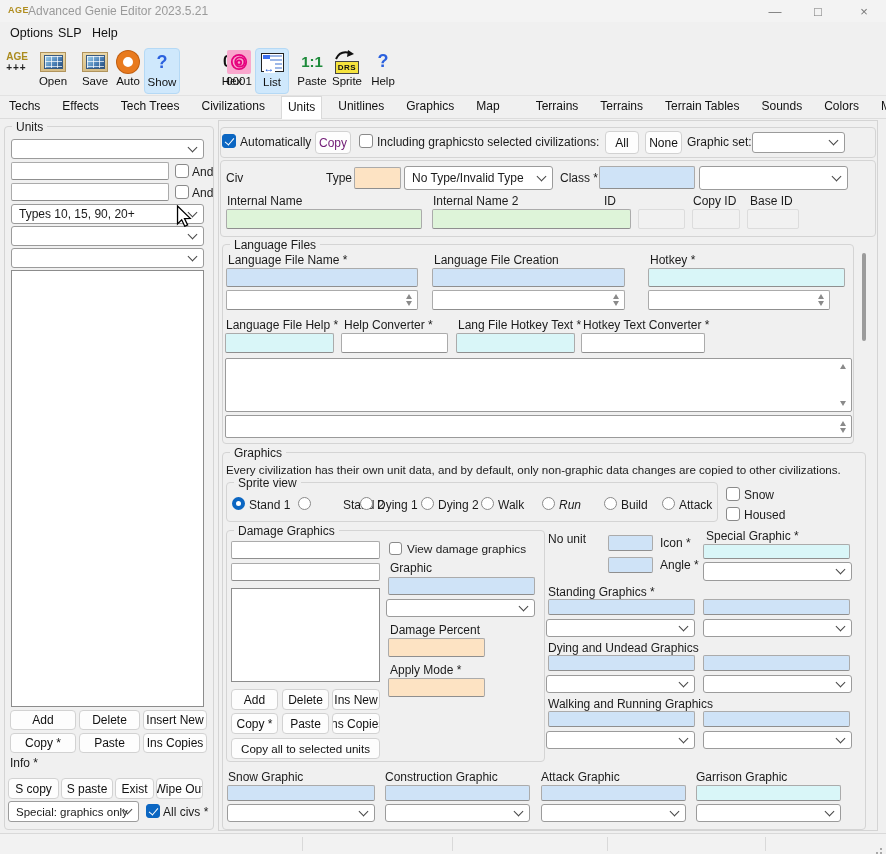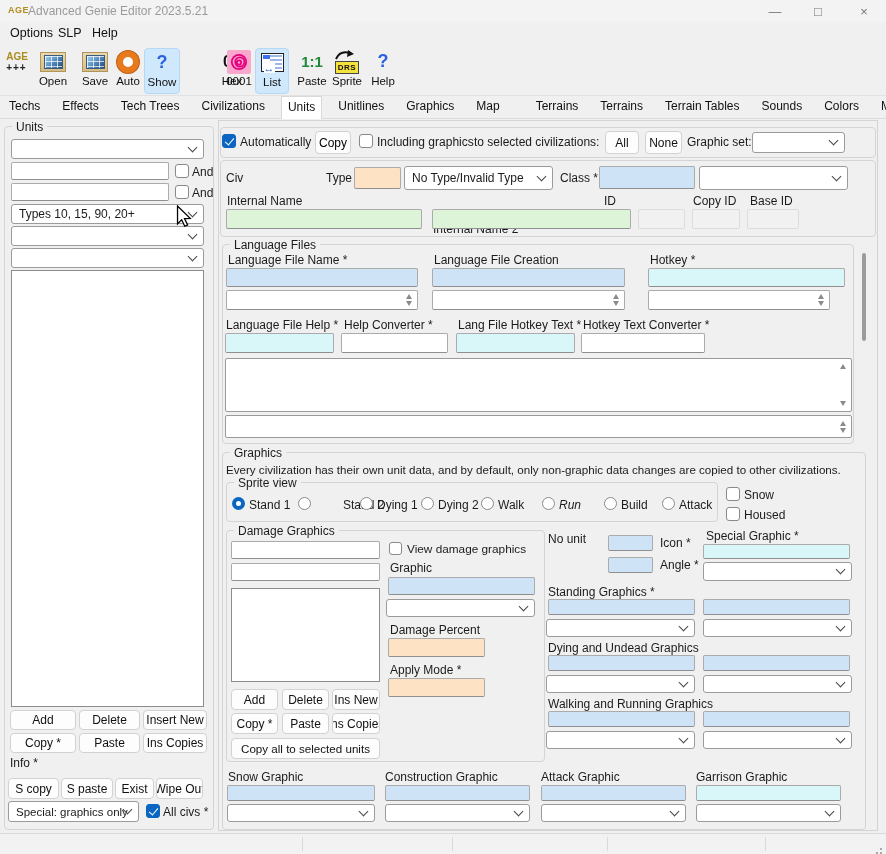--- a/index.html
+++ b/index.html
@@ -59,21 +59,21 @@
   .green { background:#def4d9; }
   .cyan { background:#d9f6f8; }
   .orange { background:#fde3c3; }
   .gray { background:#f1f1f1; border-color:#dcdcdc; }
   .combo { position:absolute; background:#fff; border:1px solid #9b9b9b; border-radius:3px; }
   .chev { position:absolute; right:7px; top:50%; width:7px; height:7px; margin-top:-5.5px;
           border-right:1.5px solid #464646; border-bottom:1.5px solid #464646; transform:rotate(45deg); }
   .combo .val { position:absolute; left:7px; top:50%; transform:translateY(-50%); font-size:12px; white-space:nowrap; }
   .btn { position:absolute; display:flex; align-items:center; justify-content:center; background:#fdfdfd;
          border:1px solid #d2d2d2; border-radius:4px; font-size:12px; color:#111; overflow:hidden; white-space:nowrap; }
-  .btn.disabled { color:#000000; }
+  .btn.disabled { color:#701a75; }
   .gbox { position:absolute; border:1px solid #d4d4d4; border-radius:4px; }
   .gbox-label { position:absolute; background:#f0f0f0; padding:0 4px; font-size:12px; white-space:nowrap; z-index:2; }
   .cb { position:absolute; width:14px; height:14px; background:#fff; border:1px solid #8a8a8a; border-radius:3px; }
   .cb.checked { background:#0b66c2; border-color:#0b66c2; }
   .cb.checked::after { content:""; position:absolute; left:4px; top:1px; width:4px; height:8px;
       border-right:1.8px solid #fff; border-bottom:1.8px solid #fff; transform:rotate(40deg); }
   .radio { position:absolute; width:13px; height:13px; border-radius:50%; background:#fff; border:1px solid #8a8a8a; }
   .radio.sel { border:4px solid #0b66c2; }
   .listbox { position:absolute; background:#fff; border:1px solid #8c8c8c; }
   .tri-up { width:0; height:0; border-left:3.5px solid transparent; border-right:3.5px solid transparent; border-bottom:5px solid #8a8a8a; }
@@ -277,21 +277,21 @@
     <span class="val">No Type/Invalid Type</span>
       <span class="chev"></span>
   </div>
   <span class="lbl" style="left:560px; top:171px;">Class *</span>
   <div class="inp blue" style="left:599px; top:166px; width:96px; height:23px;"></div>
   <div class="combo" style="left:699px; top:166px; width:149px; height:24px;">
       <span class="chev"></span>
     </div>
 
   <span class="lbl" style="left:227px; top:194px;">Internal Name</span>
-  <span class="lbl" style="left:433px; top:194px;margin-top:28px;">Internal Name 2</span>
+  <span class="lbl" style="left:433px; top:194px;">Internal Name 2</span>
   <span class="lbl" style="left:604px; top:194px;">ID</span>
   <span class="lbl" style="left:693px; top:194px;">Copy ID</span>
   <span class="lbl" style="left:750px; top:194px;">Base ID</span>
   <div class="inp green" style="left:226px; top:209px; width:196px; height:20px;"></div>
   <div class="inp green" style="left:432px; top:209px; width:199px; height:20px;"></div>
   <div class="inp gray" style="left:638px; top:209px; width:47px; height:20px;"></div>
   <div class="inp gray" style="left:692px; top:209px; width:48px; height:20px;"></div>
   <div class="inp gray" style="left:747px; top:209px; width:52px; height:20px;"></div>
 
   <div class="gbox" style="left:222px; top:244px; width:632px; height:200px;"></div>

